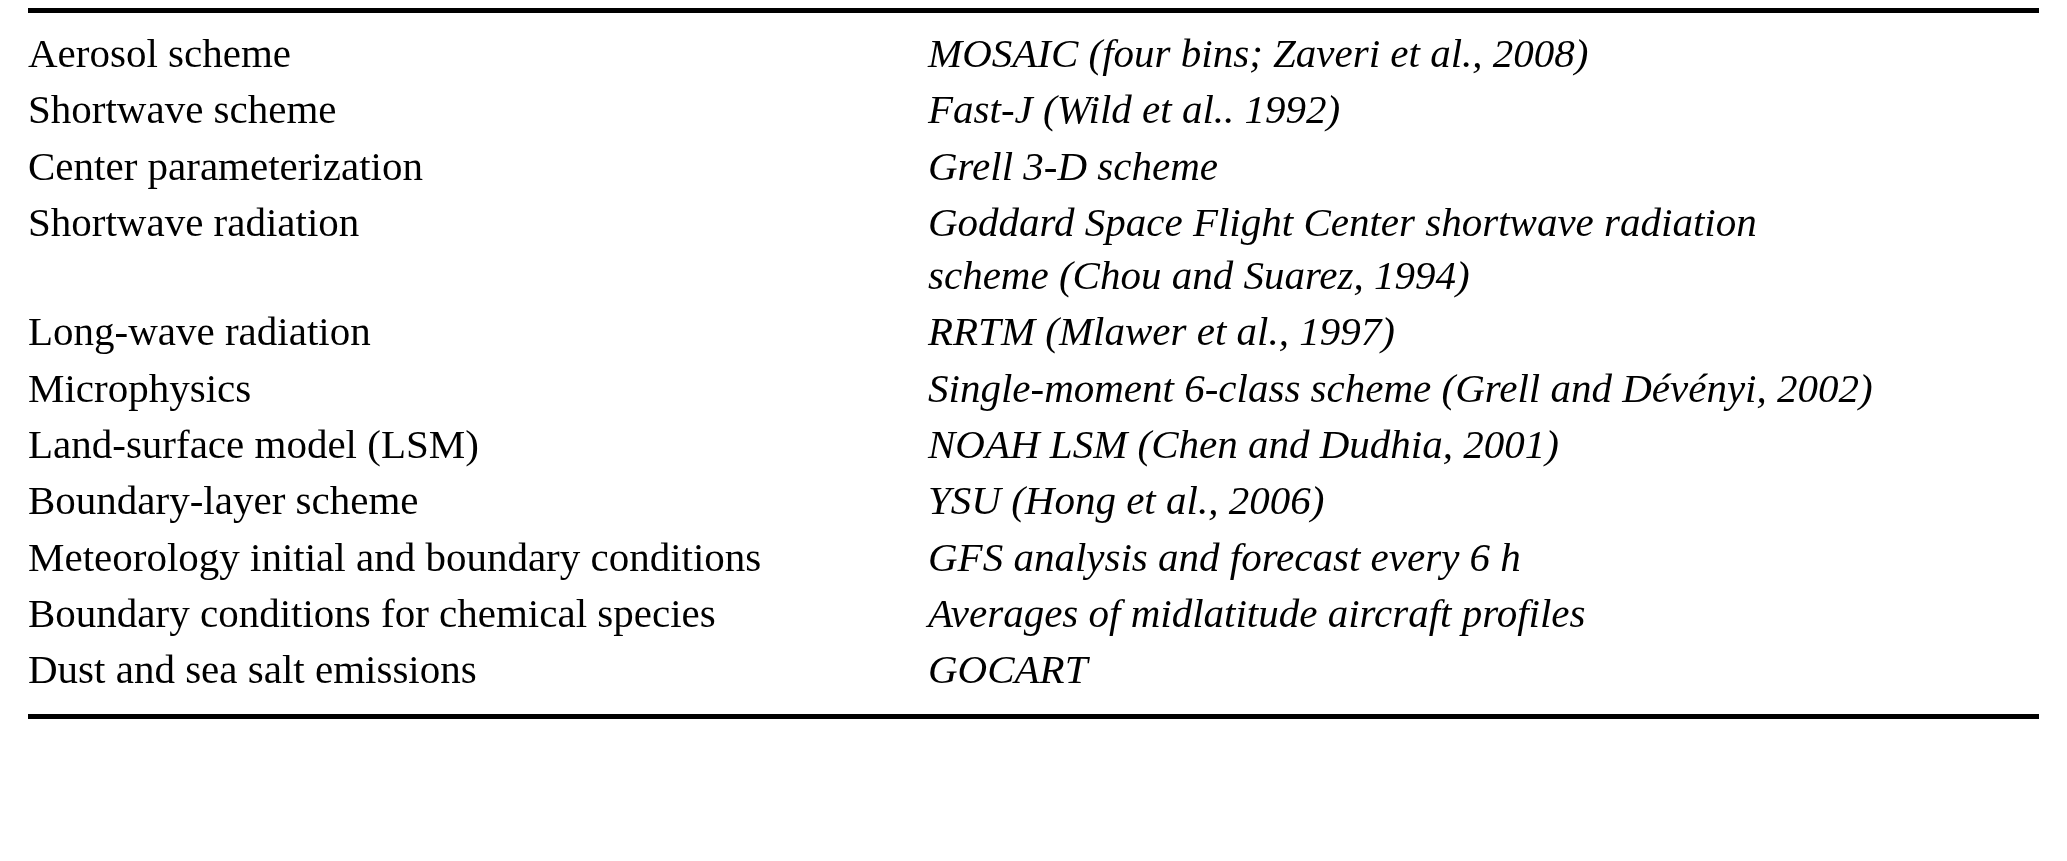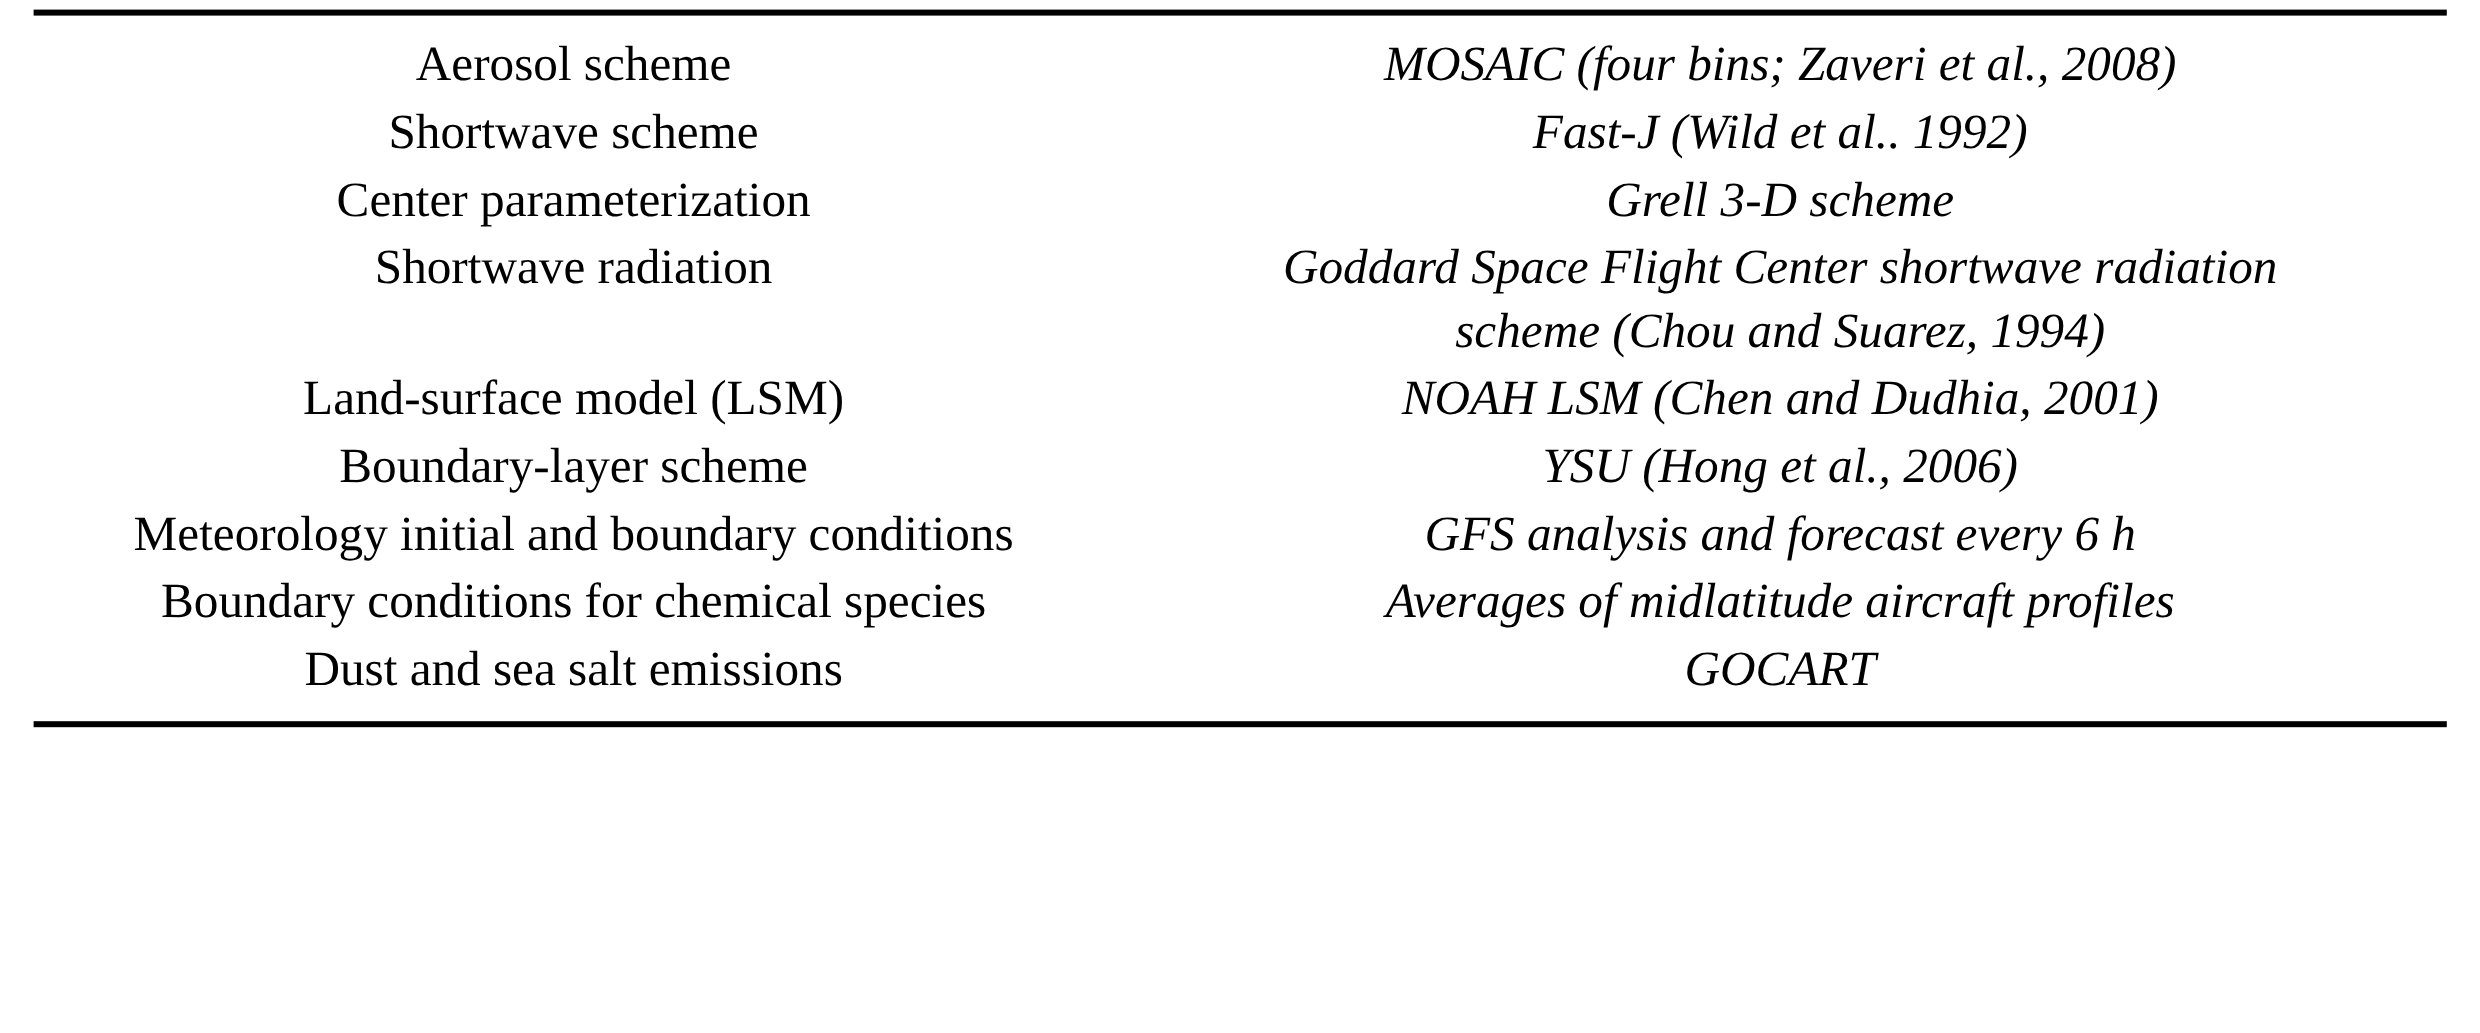--- a/index.html
+++ b/index.html
@@ -11,21 +11,20 @@
     width: 2067px;
     height: 861px;
     font-family: "Liberation Serif", "DejaVu Serif", serif;
     color: #000000;
     overflow: hidden;
   }
   .table-wrap {
     box-sizing: border-box;
     width: 2067px;
     padding: 0 28px;
-    text-align: center;
   }
   .rule-top {
     border-top: 5px solid #000000;
     margin: 8px 0 0 0;
   }
   .rule-bottom {
     border-top: 5px solid #000000;
     margin: 0;
   }
   table.params {
@@ -69,20 +68,28 @@
       <tr>
         <td class="param-name">Center parameterization</td>
         <td class="param-value">Grell 3-D scheme</td>
       </tr>
       <tr>
         <td class="param-name">Shortwave radiation</td>
         <td class="param-value">Goddard Space Flight Center shortwave radiation
 scheme (Chou and Suarez, 1994)</td>
       </tr>
       <tr>
+        <td class="param-name">Long-wave radiation</td>
+        <td class="param-value">RRTM (Mlawer et al., 1997)</td>
+      </tr>
+      <tr>
+        <td class="param-name">Microphysics</td>
+        <td class="param-value">Single-moment 6-class scheme (Grell and Dévényi, 2002)</td>
+      </tr>
+      <tr>
         <td class="param-name">Land-surface model (LSM)</td>
         <td class="param-value">NOAH LSM (Chen and Dudhia, 2001)</td>
       </tr>
       <tr>
         <td class="param-name">Boundary-layer scheme</td>
         <td class="param-value">YSU (Hong et al., 2006)</td>
       </tr>
       <tr>
         <td class="param-name">Meteorology initial and boundary conditions</td>
         <td class="param-value">GFS analysis and forecast every 6 h</td>

